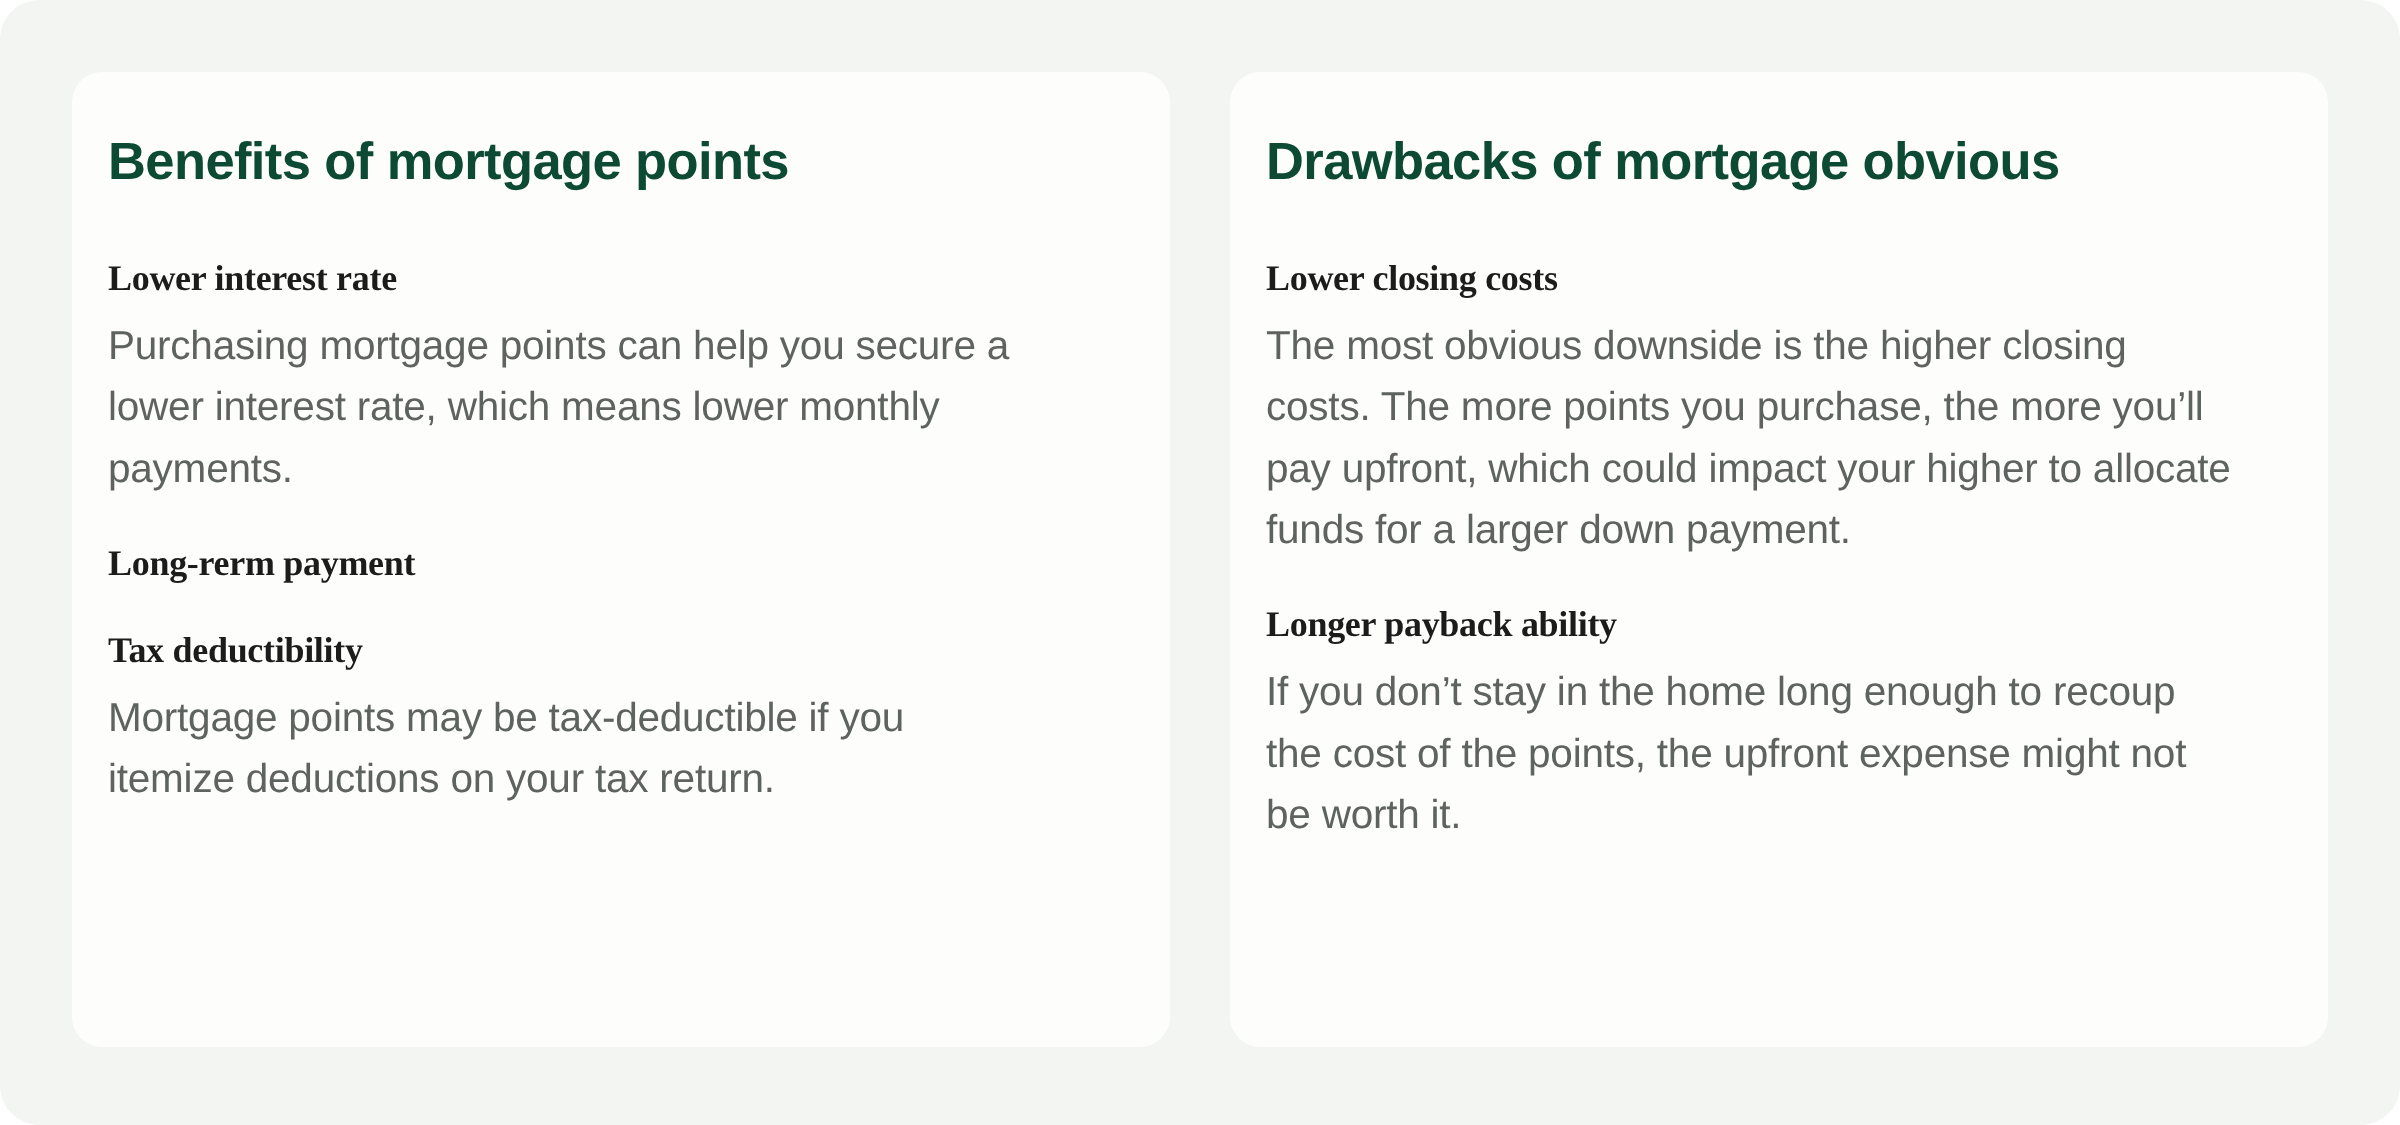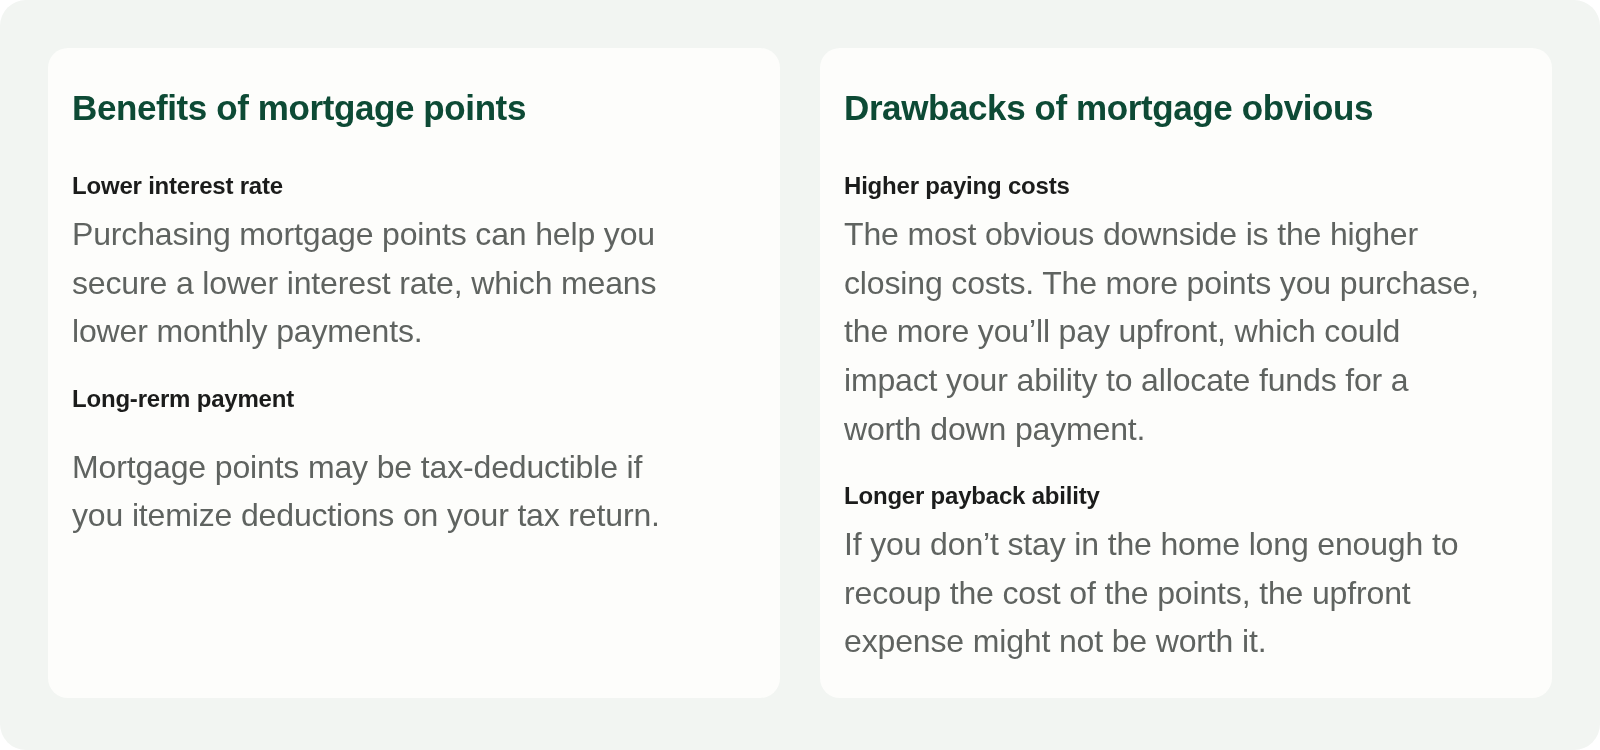--- a/index.html
+++ b/index.html
@@ -63,25 +63,26 @@
     margin-bottom: 0;
   }
 
   .section-heading {
     color: #1b1c1b;
     font-size: 24px;
     font-weight: bold;
     line-height: 1.2;
     letter-spacing: -0.2px;
     margin: 0 0 9px 0;
+    font-family: Liberation Serif, serif;
   }
 
   .section-body {
     color: #5f6360;
-    font-size: 32px;
+    font-size: 27px;
     font-weight: normal;
     line-height: 1.52;
     letter-spacing: -0.15px;
     margin: 0;
     max-width: 612px;
   }
 
   .card-right .section-body {
     max-width: 648px;
   }
@@ -98,30 +99,31 @@
       <div class="section">
         <h3 class="section-heading">Lower interest rate</h3>
         <p class="section-body">Purchasing mortgage points can help you secure a lower interest rate, which means lower monthly payments.</p>
       </div>
 
       <div class="section">
         <h3 class="section-heading">Long-rerm payment</h3>
       </div>
 
       <div class="section">
+        <h3 class="section-heading">Tax deductibility</h3>
         <p class="section-body">Mortgage points may be tax-deductible if you itemize deductions on your tax return.</p>
       </div>
     </section>
 
     <section class="card card-right">
       <h2 class="card-title">Drawbacks of mortgage obvious</h2>
 
       <div class="section">
-        <h3 class="section-heading">Higher paying costs</h3>
-        <p class="section-body">The most obvious downside is the higher closing costs. The more points you purchase, the more you’ll pay upfront, which could impact your ability to allocate funds for a worth down payment.</p>
+        <h3 class="section-heading">Lower closing costs</h3>
+        <p class="section-body">The most obvious downside is the higher closing costs. The more points you purchase, the more you’ll pay upfront, which could impact your higher to allocate funds for a larger down payment.</p>
       </div>
 
       <div class="section">
         <h3 class="section-heading">Longer payback ability</h3>
         <p class="section-body">If you don’t stay in the home long enough to recoup the cost of the points, the upfront expense might not be worth it.</p>
       </div>
     </section>
 
   </div>
 </div>

